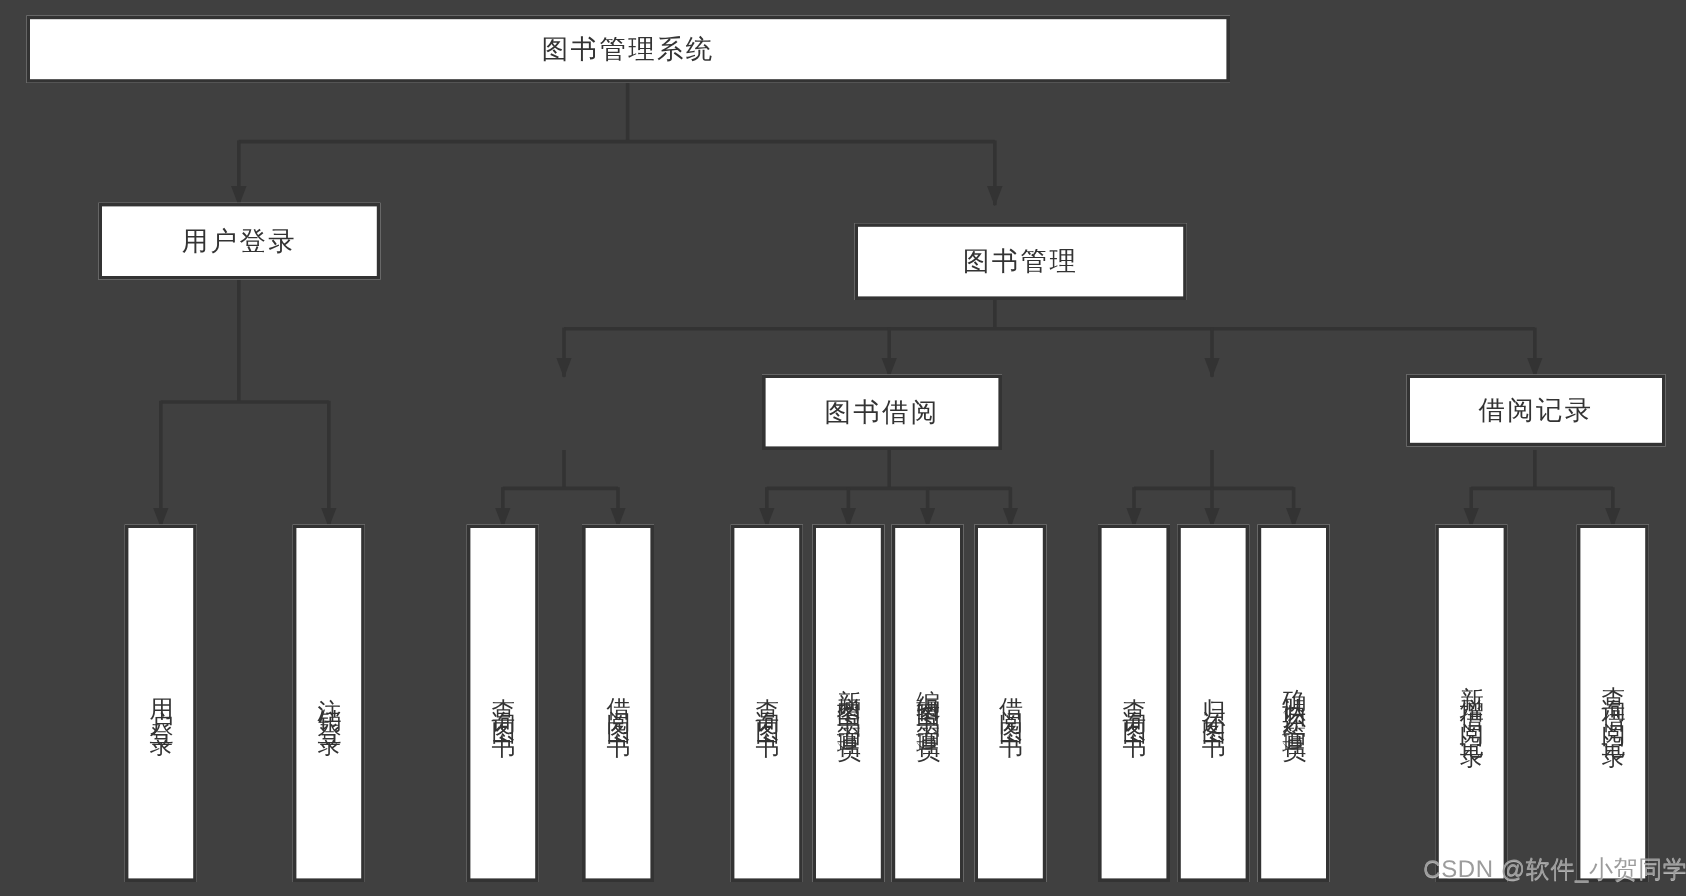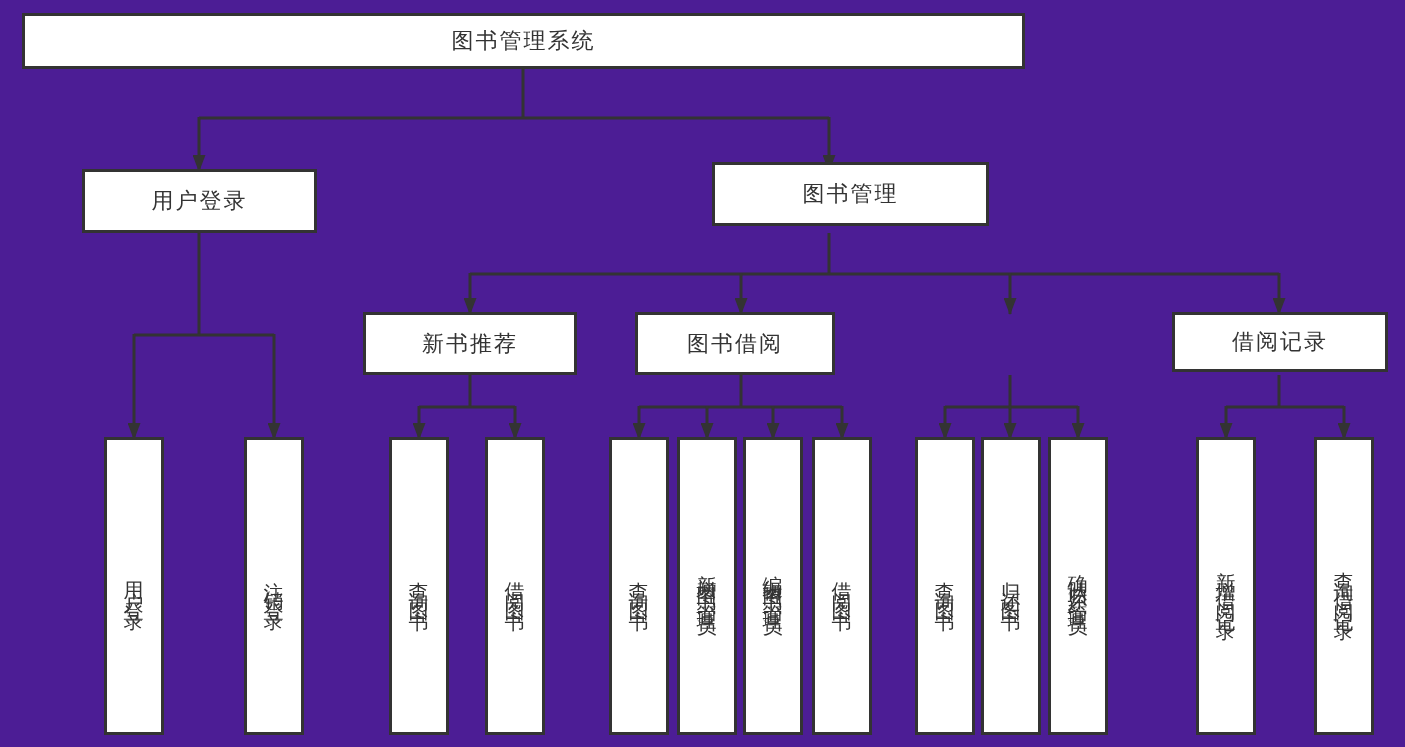--- a/index.html
+++ b/index.html
@@ -1,20 +1,20 @@
 <!DOCTYPE html>
 <html><head>
 <meta charset="utf-8">
 <style>
   html, body { margin: 0; padding: 0; background: #ffffff; }
   .canvas {
     position: relative;
     width: 1405px;
     height: 747px;
-    background: #4c1d95;
+    background: #404040;
     font-family: "Liberation Sans", sans-serif;
     overflow: hidden;
   }
   .edges-svg { position: absolute; left: 0; top: 0; width: 1405px; height: 747px; }
   .box {
     position: absolute;
     box-sizing: border-box;
     border: 3px solid #333333;
     background: #ffffff;
     display: flex;
@@ -101,27 +101,24 @@
     </g>
   </svg>
 
   <div class="box" style="left:22px;top:13px;width:1003px;height:56px">
     <span class="hlabel">图书管理系统</span>
   </div>
 
   <div class="box" style="left:82px;top:169px;width:235px;height:64px">
     <span class="hlabel">用户登录</span>
   </div>
-  <div class="box" style="left:712px;top:162px;width:277px;height:64px">
+  <div class="box" style="left:712px;top:186px;width:277px;height:64px">
     <span class="hlabel">图书管理</span>
   </div>
 
-  <div class="box" style="left:363px;top:312px;width:214px;height:63px">
-    <span class="hlabel">新书推荐</span>
-  </div>
   <div class="box" style="left:635px;top:312px;width:200px;height:63px">
     <span class="hlabel">图书借阅</span>
   </div>
   <div class="box" style="left:1172px;top:312px;width:216px;height:60px">
     <span class="hlabel">借阅记录</span>
   </div>
 
   <div class="box" style="left:104px;top:437px;width:60px;height:298px">
     <span class="vlabel">用户登录</span>
   </div>
@@ -155,14 +152,15 @@
   <div class="box" style="left:1048px;top:437px;width:60px;height:298px">
     <span class="vlabel" style="letter-spacing:6px">确认归还（管理员）</span>
   </div>
   <div class="box" style="left:1196px;top:437px;width:60px;height:298px">
     <span class="vlabel">新增借阅记录</span>
   </div>
   <div class="box" style="left:1314px;top:437px;width:60px;height:298px">
     <span class="vlabel">查询借阅记录</span>
   </div>
 
+  <div class="watermark" style="left:1186px;top:711px">CSDN @软件_小贺同学</div>
 
 </div>
 
 </body></html>

